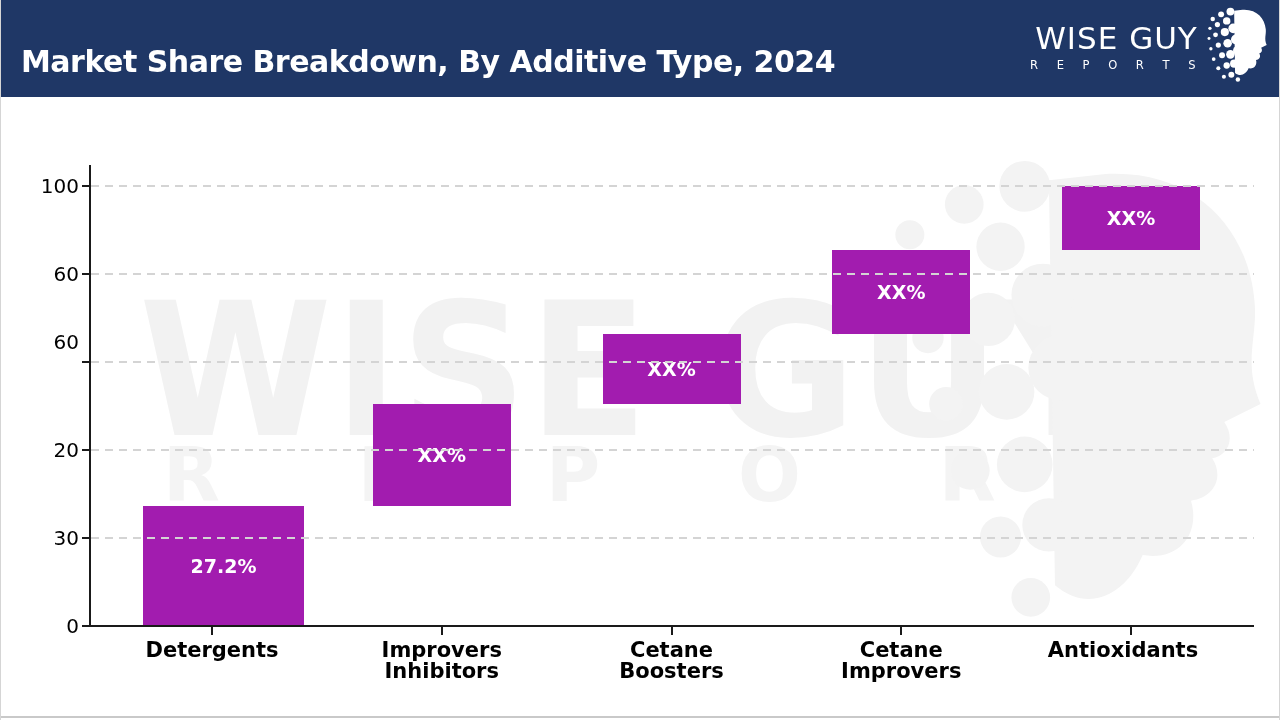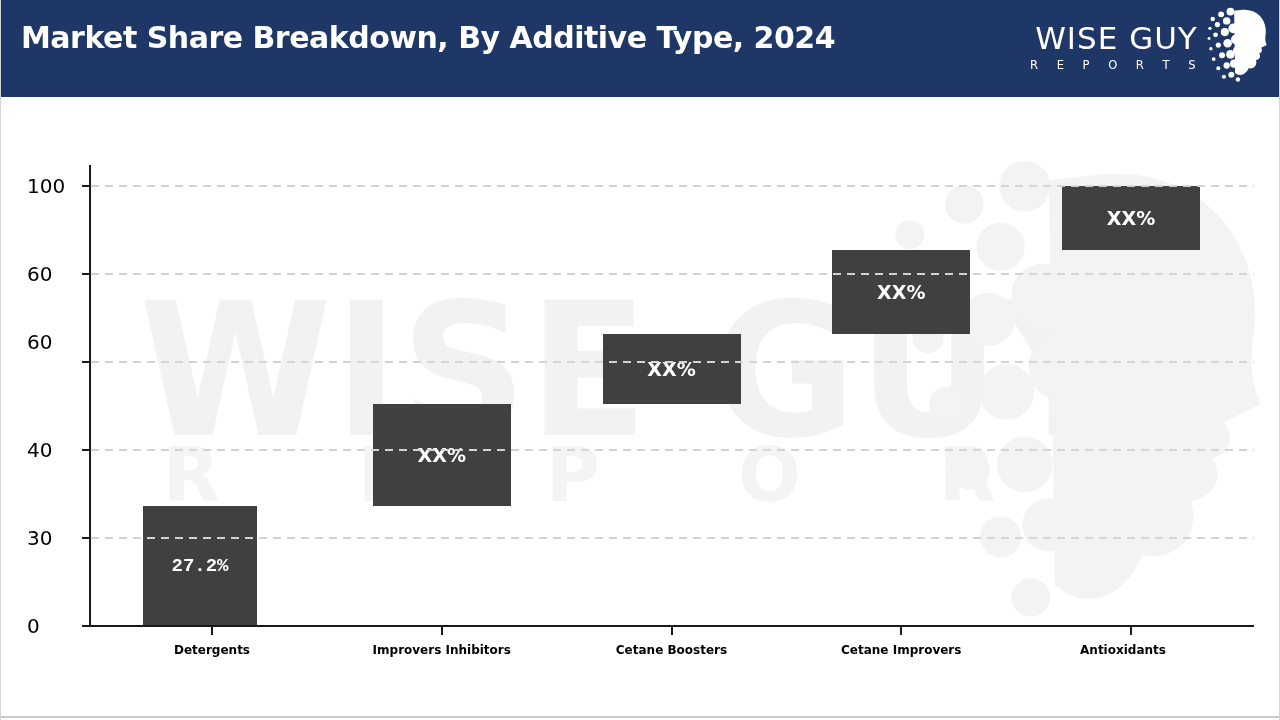--- a/index.html
+++ b/index.html
@@ -4,47 +4,47 @@
 <style>
   * { margin:0; padding:0; box-sizing:border-box; }
   html,body { width:1280px; height:720px; }
   body { font-family:"DejaVu Sans", sans-serif; background:#fff; }
   .page { position:relative; width:1280px; height:720px; background:#fff; overflow:hidden;
           border-left:1px solid #d5d5d5; border-right:1px solid #d5d5d5; }
   .page::after { content:""; position:absolute; left:0; right:0; top:716px; height:2px; background:#c9c9c9; z-index:9; }
 
   
   .header { position:absolute; left:0; top:0; width:1280px; height:97px; background:#1f3766; z-index:5; }
-  .title { position:absolute; left:20px; top:20px; color:#ffffff; font-size:30px; font-weight:bold;
+  .title { position:absolute; left:20px; top:44px; color:#ffffff; font-size:30px; font-weight:bold;
            letter-spacing:-0.5px; white-space:nowrap; }
   .logo { position:absolute; right:14px; top:6px; display:flex; align-items:center; }
   .logo-text { text-align:center; margin-right:2px; }
   .logo-line1 { color:#fff; font-size:31px; font-weight:500; letter-spacing:1px; white-space:nowrap; }
   .logo-line2 { color:#fff; font-size:11.5px; letter-spacing:7.5px; margin-top:2px; white-space:nowrap; }
   .logo-face { width:62px; height:80px; }
 
   
   .wm { position:absolute; z-index:0; color:#f2f2f2; font-weight:bold; white-space:nowrap; }
   .wm1 { left:138px; top:262px; font-size:186px; letter-spacing:2px; transform:scaleX(0.94); transform-origin:left; }
   .wm2 { left:162px; top:432px; font-size:74px; letter-spacing:56px; color:#f4f4f4; font-weight:600; }
   .wm-head { position:absolute; left:860px; top:150px; z-index:0; }
 
   
   .gridline { position:absolute; left:90px; width:1163px; height:2px; z-index:3;
               background:repeating-linear-gradient(90deg,#d4d4d4 0 8px, transparent 8px 14px); }
   .spine-y { position:absolute; left:88px; top:165px; width:2px; height:462px; background:#1a1a1a; z-index:4; }
   .spine-x { position:absolute; left:88px; top:625px; width:1165px; height:2px; background:#1a1a1a; z-index:4; }
-  .bar { position:absolute; background:#404040; z-index:2; display:flex; align-items:center; justify-content:center; }
+  .bar { position:absolute; background:#a21caf; z-index:2; display:flex; align-items:center; justify-content:center; }
   .bar-label { color:#ffffff; font-size:19px; font-weight:bold; }
-  .ytick-label { position:absolute; width:52px; color:#000; font-size:20px; z-index:4;
+  .ytick-label { position:absolute; width:52px; text-align:right; color:#000; font-size:20px; z-index:4;
                  transform:translateY(-12px); }
   .ytick-mark { position:absolute; width:7px; height:2px; background:#1a1a1a; z-index:4; transform:translateY(-1px); }
   .xtick-mark { position:absolute; width:2px; height:8px; background:#1a1a1a; top:627px; z-index:4; }
   .xtick-label { position:absolute; width:180px; top:640px; text-align:center; color:#000;
-                 font-size:12px; font-weight:bold; line-height:21px; z-index:4; }
+                 font-size:21px; font-weight:bold; line-height:21px; z-index:4; }
 </style>
 </head>
 <body>
 
 <div class="page">
 
   <div class="header">
     <div class="title">Market Share Breakdown, By Additive Type, 2024</div>
     <div class="logo">
       <div class="logo-text">
@@ -108,42 +108,42 @@
   </svg>
 
   <div id="gridlines">
       <div class="gridline" style="top: 537px;"></div>
       <div class="gridline" style="top: 449px;"></div>
       <div class="gridline" style="top: 361px;"></div>
       <div class="gridline" style="top: 273px;"></div>
       <div class="gridline" style="top: 185px;"></div>
     </div>
   <div id="bars">
-      <div class="bar" style="left: 142px; top: 506.32px; width: 114px; height: 119.68px; font-family: Liberation Mono, monospace;">
+      <div class="bar" style="left: 142px; top: 506.32px; width: 161px; height: 119.68px;">
         <span class="bar-label">27.2%</span>
       </div>
       <div class="bar" style="left: 371.75px; top: 403.8px; width: 138px; height: 102.52px;">
         <span class="bar-label">XX%</span>
       </div>
       <div class="bar" style="left: 601.5px; top: 333.84px; width: 138px; height: 69.96px;">
         <span class="bar-label">XX%</span>
       </div>
       <div class="bar" style="left: 831.25px; top: 249.8px; width: 138px; height: 84.04px;">
         <span class="bar-label">XX%</span>
       </div>
       <div class="bar" style="left: 1061px; top: 186px; width: 138px; height: 63.8px;">
         <span class="bar-label">XX%</span>
       </div>
     </div>
   <div id="yticks">
       <div class="ytick-label" style="left: 26px; top: 626px;">0</div>
       <div class="ytick-mark" style="left: 81px; top: 626px;"></div>
       <div class="ytick-label" style="left: 26px; top: 538px;">30</div>
       <div class="ytick-mark" style="left: 81px; top: 538px;"></div>
-      <div class="ytick-label" style="left: 26px; top: 450px;">40</div>
+      <div class="ytick-label" style="left: 26px; top: 450px;">20</div>
       <div class="ytick-mark" style="left: 81px; top: 450px;"></div>
       <div class="ytick-label" style="left: 26px; top: 342px;">60</div>
       <div class="ytick-mark" style="left: 81px; top: 362px;"></div>
       <div class="ytick-label" style="left: 26px; top: 274px;">60</div>
       <div class="ytick-mark" style="left: 81px; top: 274px;"></div>
       <div class="ytick-label" style="left: 26px; top: 186px;">100</div>
       <div class="ytick-mark" style="left: 81px; top: 186px;"></div>
     </div>
   <div id="xticks">
       <div class="xtick-mark" style="left: 210px;"></div>

